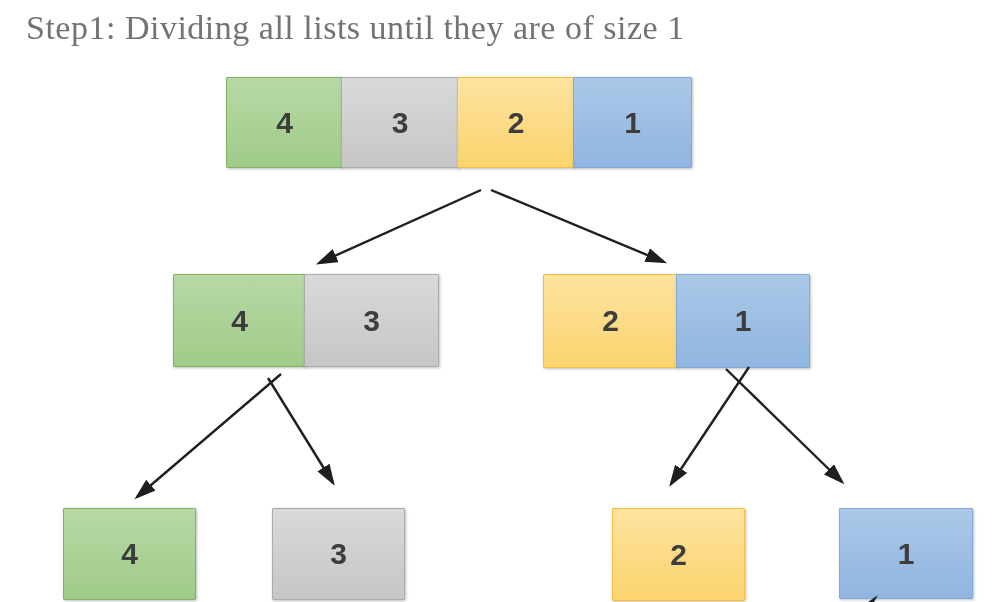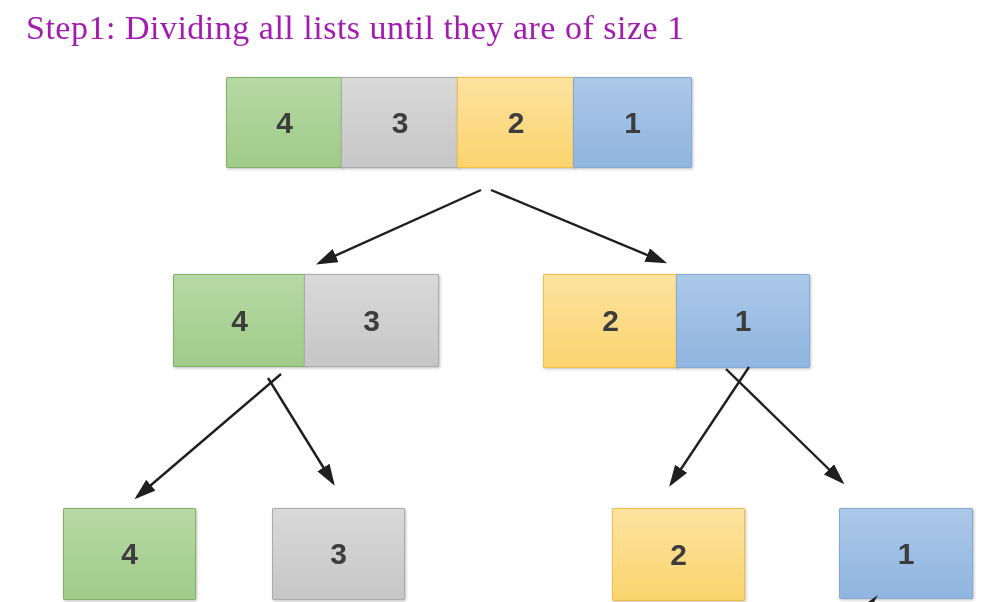--- a/index.html
+++ b/index.html
@@ -3,21 +3,21 @@
 <meta charset="utf-8">
 <style>
   html,body{margin:0;padding:0;background:#ffffff;}
   .canvas{
     position:relative;width:996px;height:602px;background:#ffffff;
     overflow:hidden;font-family:"Liberation Sans",sans-serif;
   }
   .title{
     position:absolute;left:26px;top:6px;width:950px;
     font-family:cursive;
-    font-size:34px;line-height:1.3;color:#a21caf;white-space:nowrap;
+    font-size:34px;line-height:1.3;color:#737373;white-space:nowrap;
     letter-spacing:0.5px;
   }
   .cell{
     position:absolute;display:flex;align-items:center;justify-content:center;
     font-size:30px;font-weight:600;color:#3d3d3d;
     border:1px solid transparent;border-radius:1px;
     box-shadow:1px 1px 3px rgba(110,110,110,.45);
   }
   
   .r1c1{left:226px;top:77px;width:115px;height:89px;}

